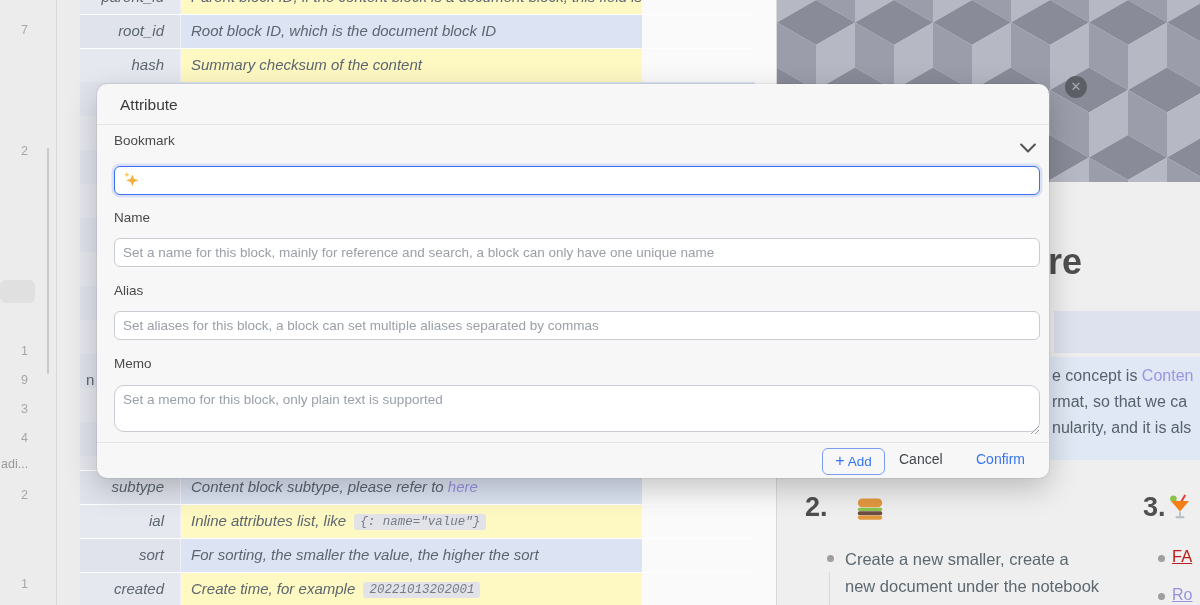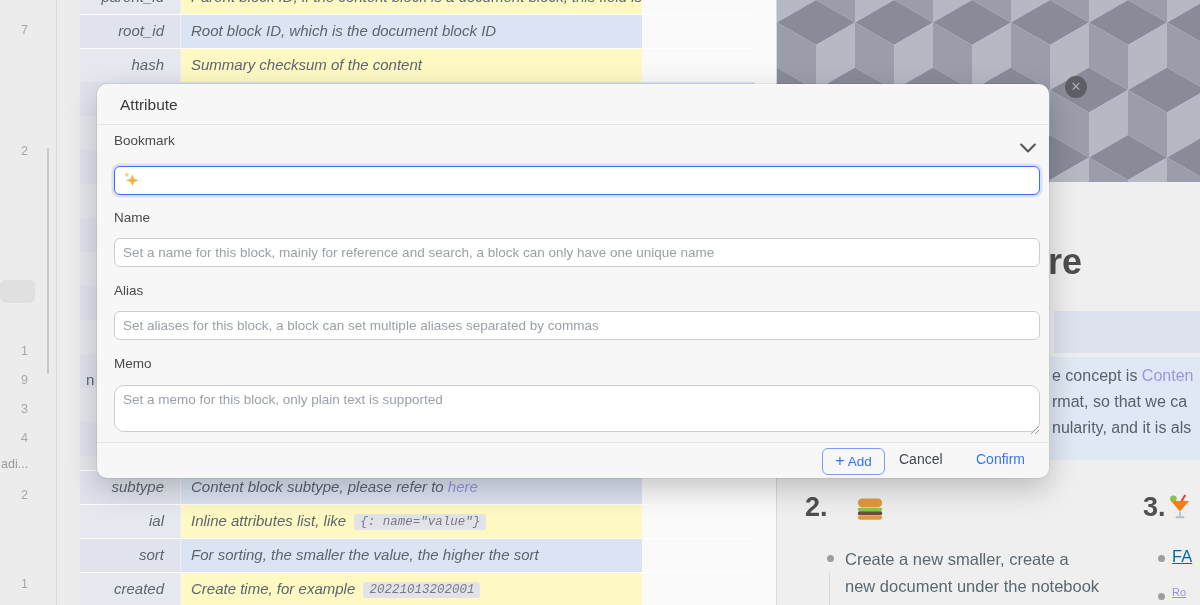--- a/index.html
+++ b/index.html
@@ -47,22 +47,22 @@
   .h2num { font-size:27px; font-weight:700; color:#4f4f4f; }
   #section2 { position:absolute; left:28px; top:492px; width:330px; }
   #section2 .icon-slot { position:absolute; left:52px; top:5px; }
   #bullet1-dot { position:absolute; left:50px; top:555px; width:7px; height:7px; border-radius:50%; background:#9e9e9e; }
   #bullet1-text { position:absolute; left:68px; top:546px; width:280px; font-size:16.5px; line-height:27px; color:#5c6870; }
   #bullet1-guide { position:absolute; left:52px; top:572px; width:1px; height:33px; background:#d8d8d8; }
 
   #section3-num { position:absolute; left:366px; top:492px; font-size:27px; font-weight:700; color:#4f4f4f; }
   #section3-icon { position:absolute; left:391px; top:494px; }
   .s3-dot { position:absolute; width:7px; height:7px; border-radius:50%; background:#9e9e9e; left:381px; }
-  #s3-link1 { position:absolute; left:395px; top:547px; font-size:16.5px; color:#0369a1; }
-  #s3-link2 { position:absolute; left:395px; top:586px; font-size:11px; color:#9791e0; }
+  #s3-link1 { position:absolute; left:395px; top:547px; font-size:16.5px; color:#b91c1c; }
+  #s3-link2 { position:absolute; left:395px; top:586px; font-size:16px; color:#9791e0; }
 
   
   #dialog { left:97px; top:84px; width:952px; height:394px; background:#f7f7f7; border-radius:10px;
       box-shadow:0 10px 30px rgba(0,0,0,0.22), 0 0 0 1px rgba(0,0,0,0.05); z-index:10; }
   #dialog-title { position:absolute; left:23px; top:12px; font-size:15.5px; color:#3a3a3a; }
   #dialog-header-sep { position:absolute; left:0; top:40px; width:952px; height:1px; background:#e4e4e4; }
   .dlabel { position:absolute; left:17px; font-size:13.5px; color:#4a4a4a; }
   .dinput { position:absolute; left:17px; width:926px; height:29px; background:#fff; border:1px solid #c9ccd3;
       border-radius:6px; font-size:13.5px; color:#444; padding:8px 8px; font-family:"Liberation Sans", sans-serif; }
   .dinput::placeholder, #memo-textarea::placeholder { color:#9aa0a8; opacity:1; }

